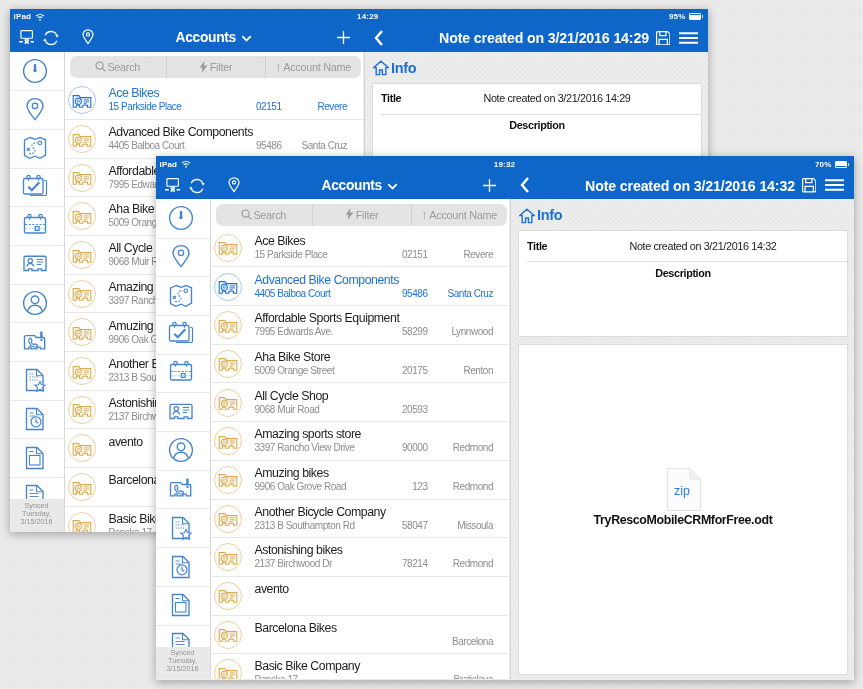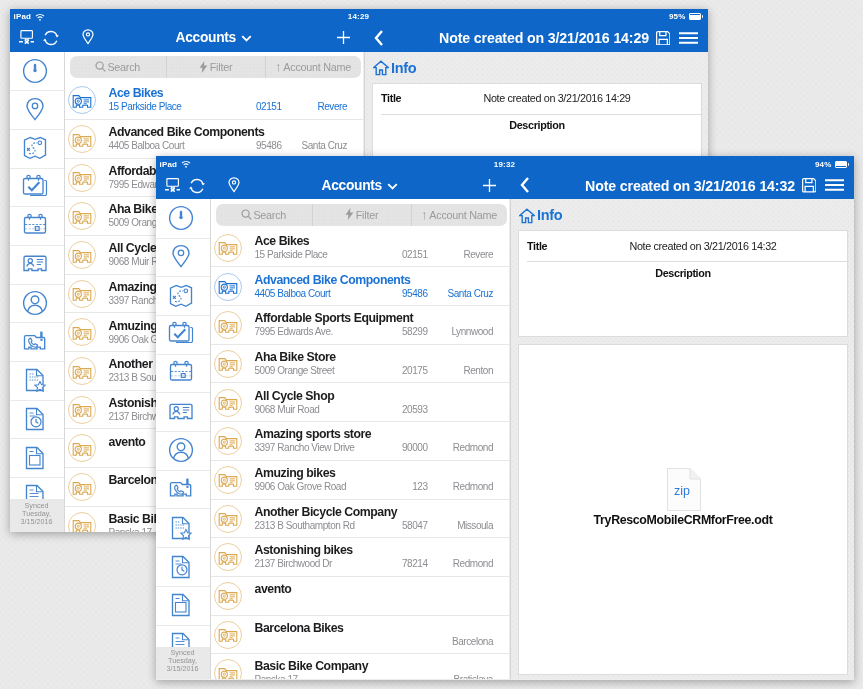--- a/index.html
+++ b/index.html
@@ -16,37 +16,37 @@
 .sic{position:absolute;left:10.5px;width:30px;height:30px}
 .ssep{position:absolute;left:0;width:54px;border-top:1px solid #eaeaea}
 .sync{position:absolute;left:0;top:447.5px;width:54px;height:32.5px;background:#e9e9e9;color:#949494;font-size:7.2px;text-align:center;line-height:8.2px;padding-top:2.5px}
 .list{position:absolute;left:55px;top:43px;width:298.5px;height:480px;background:#fff;overflow:hidden}
 .search{position:absolute;left:5px;top:4.5px;width:291.5px;height:22px;background:#e4e4e5;border-radius:7px;
 background-image:radial-gradient(rgba(210,210,210,.45) 0.5px,transparent 0.7px);background-size:3.5px 3.5px}
 .seg{position:absolute;top:0;height:22px;line-height:22px;text-align:center;color:#9b9b9b;font-size:10.8px;letter-spacing:-0.25px}
 .segsep{position:absolute;top:0;height:22px;border-left:1px solid #d2d2d2}
 .row{position:absolute;left:0;width:298.5px;height:38.68px;border-bottom:1px solid #e7e7e7}
 .ric{position:absolute;left:3.5px;top:5px;width:28px;height:28px;border:1.4px solid;border-radius:50%;display:flex;align-items:center;justify-content:center}
-.rname{position:absolute;left:44px;top:5.2px;font-size:12.3px;letter-spacing:-0.45px;font-weight:bold;white-space:nowrap}
+.rname{position:absolute;left:44px;top:5.2px;font-size:12.3px;letter-spacing:-0.45px;font-weight:normal;white-space:nowrap}
 .raddr{position:absolute;left:44px;top:20.2px;font-size:10px;letter-spacing:-0.45px;white-space:nowrap}
 .rzip{position:absolute;left:156px;width:61px;top:20.2px;font-size:10px;letter-spacing:-0.45px;text-align:right}
 .rcity{position:absolute;left:185px;width:97.5px;top:20.2px;font-size:10px;letter-spacing:-0.45px;text-align:right}
 .detail{position:absolute;left:354.5px;top:43px;width:343.5px;height:480px;background:#ececec;border-left:1px solid #d4d4d4;
 background-image:radial-gradient(rgba(203,203,203,.35) 0.5px,transparent 0.7px),radial-gradient(rgba(203,203,203,.35) 0.5px,transparent 0.7px);background-size:5px 5px;background-position:0 0,2.5px 2.5px}
 .dbox{position:absolute;left:7px;width:330px;background:#fff;border:1px solid #dcdcdc}
 </style></head><body>
 <div class="win" style="left:9.5px;top:8.5px;z-index:1;height:523px">
     <div class="bluebar">
       <div class="st" style="left:4px;top:3.5px;">iPad</div>
       <svg class="abs" style="left:25px;top:4px" width="10" height="8" viewBox="0 0 10 8" fill="none" stroke="#fff">
 <path d="M1 3 a6 6 0 0 1 8 0" stroke-width="1.1"></path>
         <path d="M2.7 4.9 a3.5 3.5 0 0 1 4.6 0" stroke-width="1.1"></path>
         <circle cx="5" cy="6.8" r="0.9" fill="#fff" stroke="none"></circle>
       </svg>
-      <div class="st" style="left:329px;top:3.5px;width:40px;text-align:center">14:29</div>
+      <div class="st" style="left:329px;top:3.5px;width:40px;text-align:right">14:29</div>
       <div class="st" style="left:636px;top:3px;width:40px;text-align:right">95%</div>
       <div class="batt">
         <div class="bfill"></div>
       </div>
       <div class="btip"></div>
       <svg class="abs" style="left:9px;top:21.5px" width="15.5" height="15" viewBox="0 0 15.5 15" fill="none" stroke="#fff" stroke-width="1.2">
 <rect x="1.9" y="0.6" width="11.5" height="7.6" rx="0.7" stroke-width="1.15"></rect>
 <path d="M6.4 8.2 L6 9.6 h3.5 L9.1 8.2" stroke-width="0.9"></path>
 <path d="M0 11.8 h3.9 M11.6 11.8 h3.9" stroke-width="1.6"></path>
 <path d="M5.8 10.2 l3.9 3.4 M9.7 10.2 l-3.9 3.4" stroke-width="1.6"></path>
@@ -367,21 +367,21 @@
   </div>
 <div class="win" style="left:155.5px;top:156px;z-index:2;height:524px">
     <div class="bluebar">
       <div class="st" style="left:4px;top:3.5px;">iPad</div>
       <svg class="abs" style="left:25px;top:4px" width="10" height="8" viewBox="0 0 10 8" fill="none" stroke="#fff">
 <path d="M1 3 a6 6 0 0 1 8 0" stroke-width="1.1"></path>
         <path d="M2.7 4.9 a3.5 3.5 0 0 1 4.6 0" stroke-width="1.1"></path>
         <circle cx="5" cy="6.8" r="0.9" fill="#fff" stroke="none"></circle>
       </svg>
       <div class="st" style="left:329px;top:3.5px;width:40px;text-align:center">19:32</div>
-      <div class="st" style="left:636px;top:3.5px;width:40px;text-align:right">94%</div>
+      <div class="st" style="left:636px;top:3.5px;width:40px;text-align:right">70%</div>
       <div class="batt">
         <div class="bfill"></div>
       </div>
       <div class="btip"></div>
       <svg class="abs" style="left:9px;top:21.5px" width="15.5" height="15" viewBox="0 0 15.5 15" fill="none" stroke="#fff" stroke-width="1.2">
 <rect x="1.9" y="0.6" width="11.5" height="7.6" rx="0.7" stroke-width="1.15"></rect>
 <path d="M6.4 8.2 L6 9.6 h3.5 L9.1 8.2" stroke-width="0.9"></path>
 <path d="M0 11.8 h3.9 M11.6 11.8 h3.9" stroke-width="1.6"></path>
 <path d="M5.8 10.2 l3.9 3.4 M9.7 10.2 l-3.9 3.4" stroke-width="1.6"></path>
       </svg>

